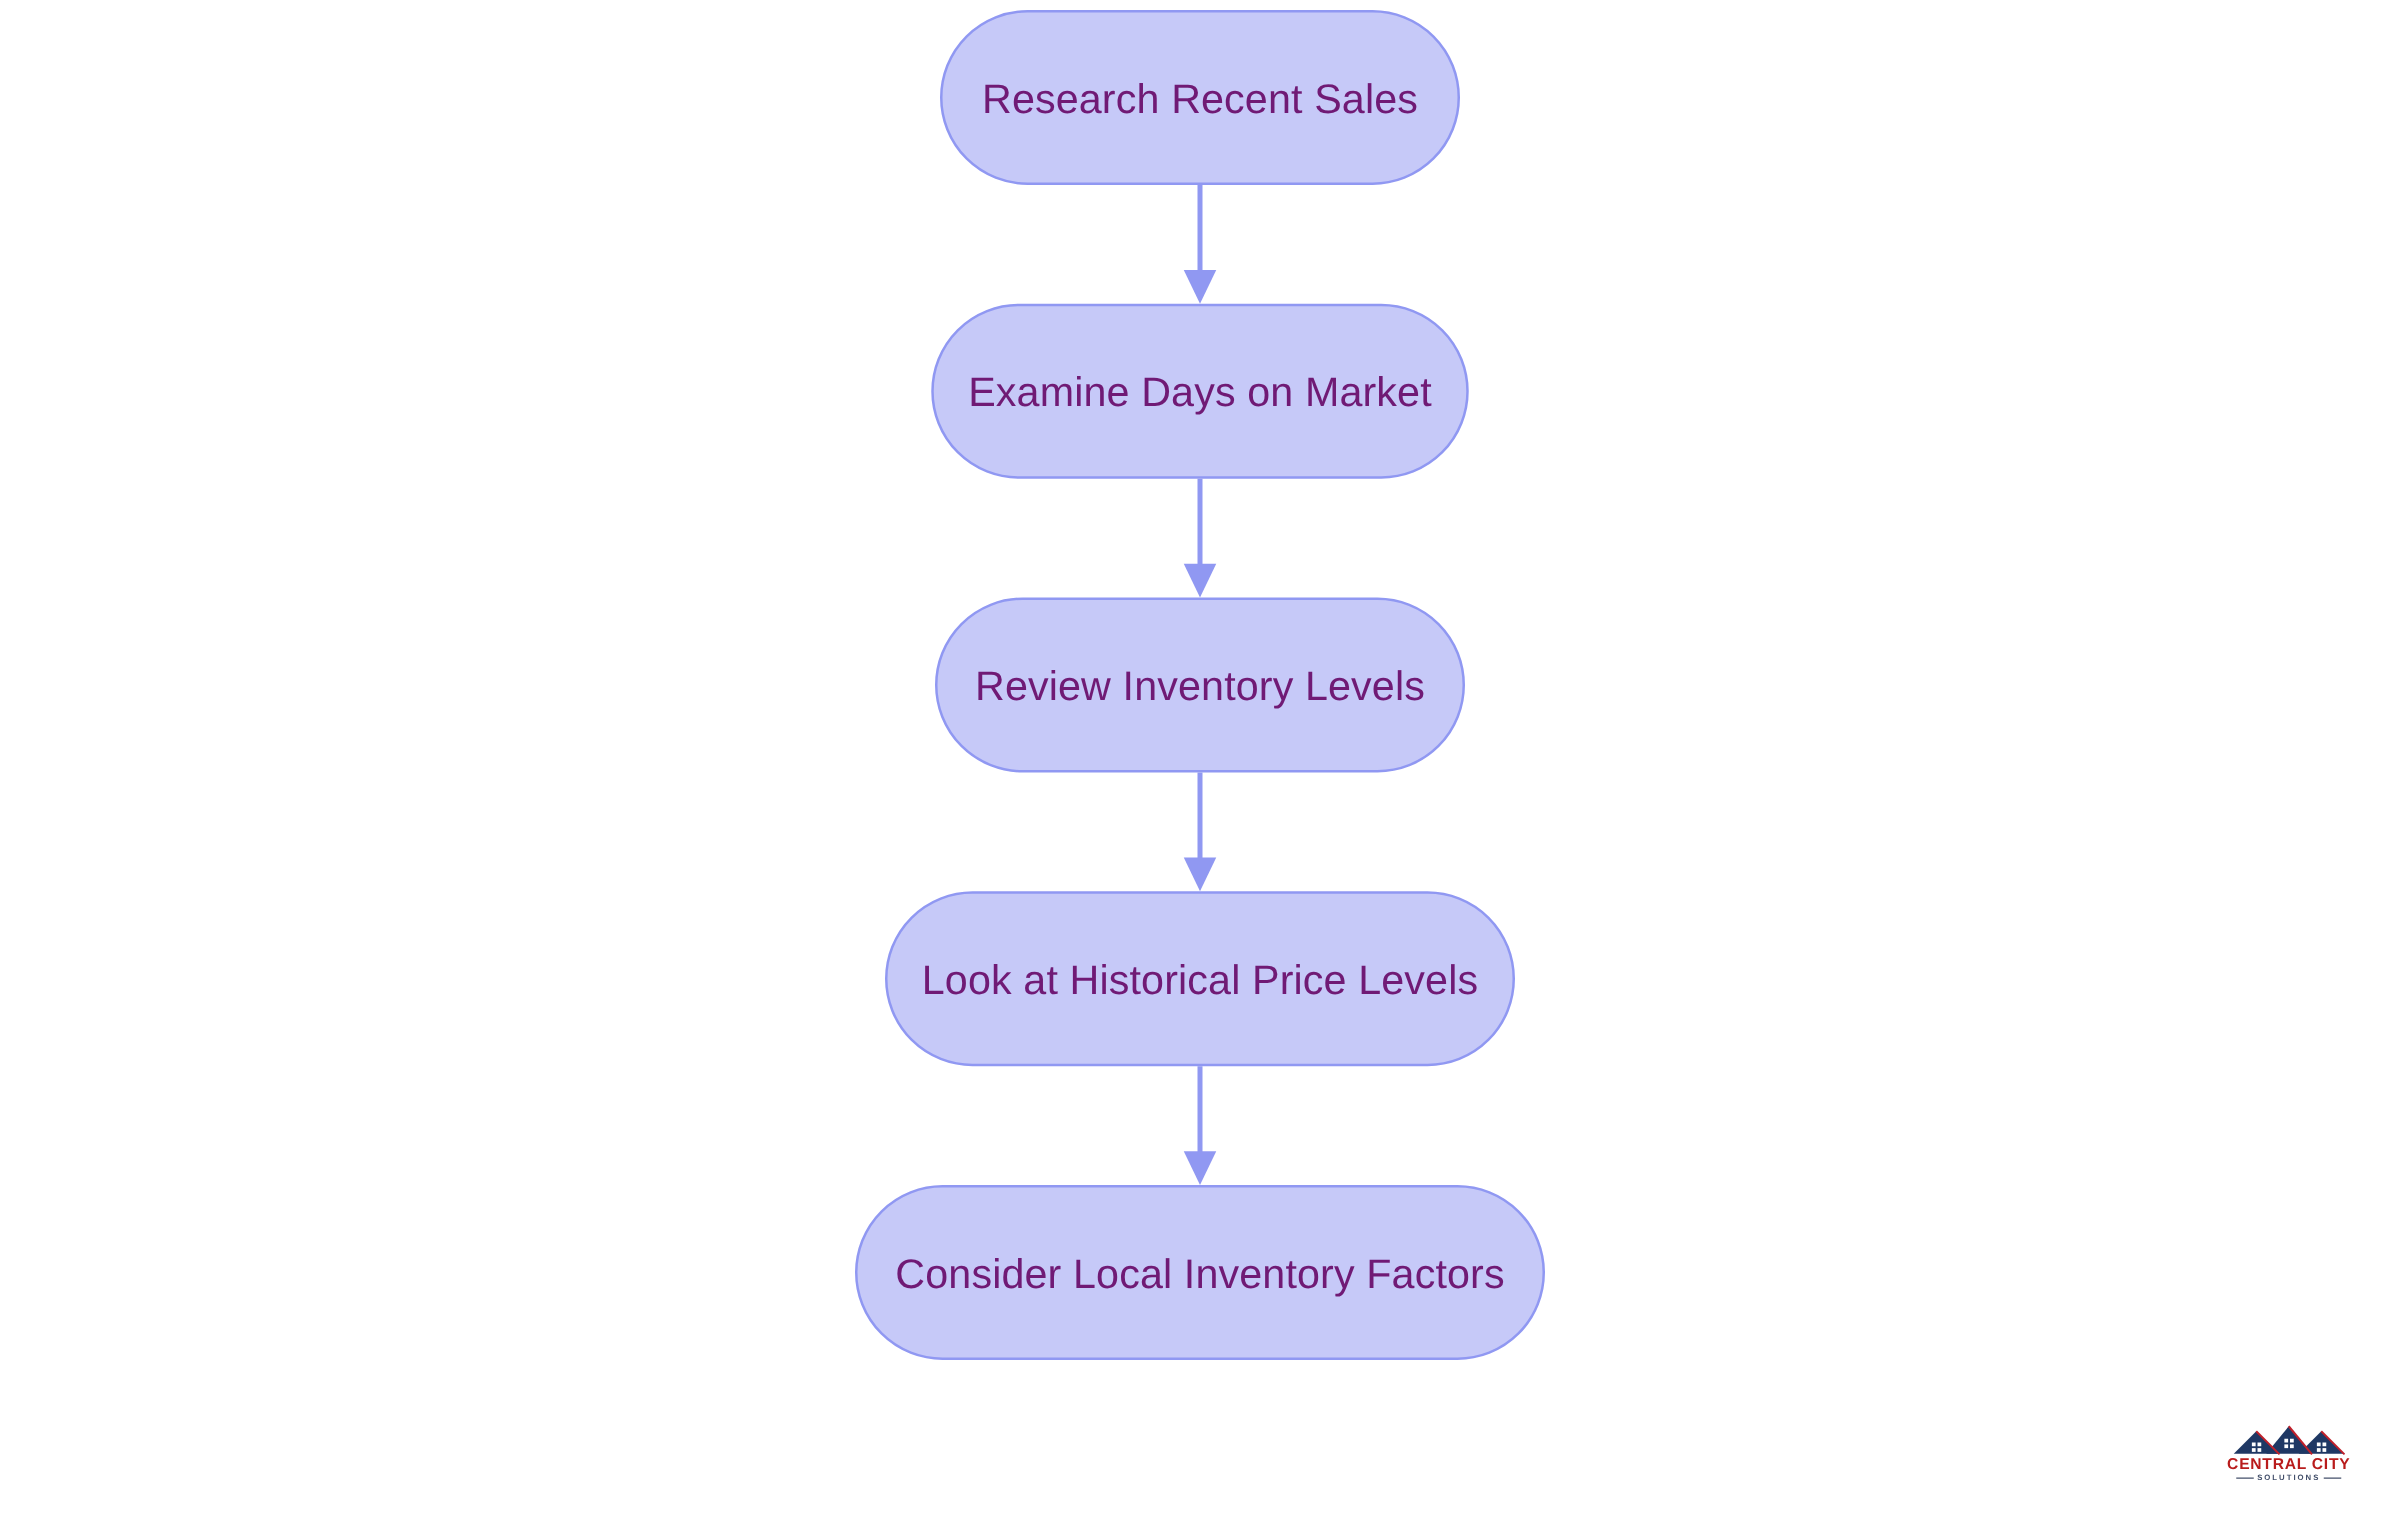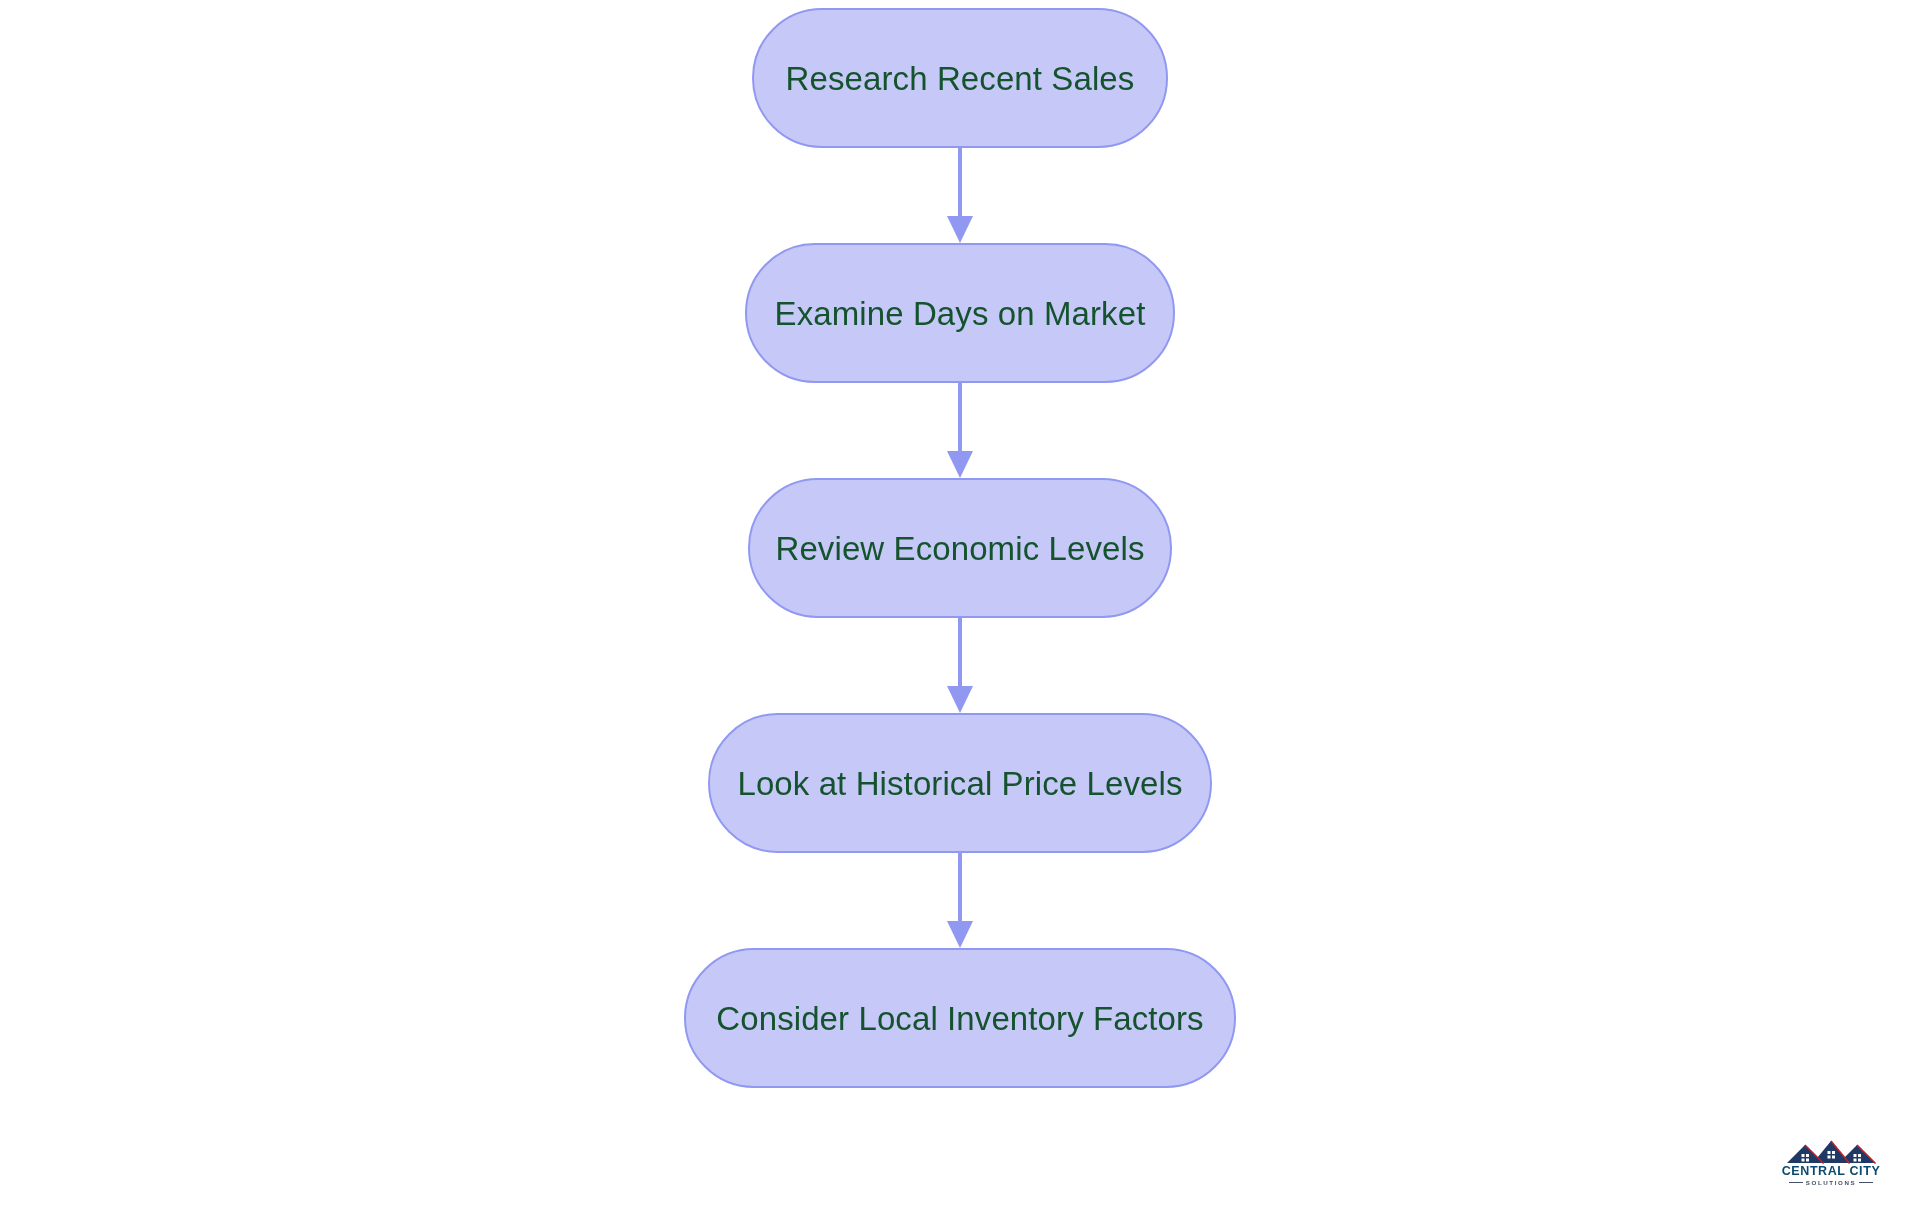--- a/index.html
+++ b/index.html
@@ -46,21 +46,21 @@
     border: 2px solid #9098f2;
     border-radius: 70px;
     display: flex;
     align-items: center;
     justify-content: center;
     padding: 0 46px;
     white-space: nowrap;
   }
 
   .node-label {
-    color: #14532d;
+    color: #701a75;
     font-size: 33px;
     font-weight: 400;
     letter-spacing: 0.1px;
     line-height: 1;
     font-family: "Liberation Sans", sans-serif;
   }
 
   
   .node-w1 { width: 416px; }
   .node-w2 { width: 430px; }
@@ -108,21 +108,21 @@
     flex-direction: column;
     align-items: center;
     justify-content: flex-start;
   }
   .brand-logo .roofs {
     width: 92px;
     height: 27px;
     display: block;
   }
   .brand-logo .brand-name {
-    color: #0c4a6e;
+    color: #b91c1c;
     font-size: 12.5px;
     font-weight: 700;
     letter-spacing: 0.6px;
     line-height: 1;
     margin-top: -1px;
     font-family: "Liberation Sans", sans-serif;
     white-space: nowrap;
   }
   .brand-logo .brand-sub-row {
     display: flex;
@@ -170,21 +170,21 @@
       </div>
     </div>
 
     <div class="connector">
       <span class="shaft"></span>
       <span class="head"></span>
     </div>
 
     <div class="node-slot">
       <div class="node node-w3">
-        <span class="node-label">Review Economic Levels</span>
+        <span class="node-label">Review Inventory Levels</span>
       </div>
     </div>
 
     <div class="connector">
       <span class="shaft"></span>
       <span class="head"></span>
     </div>
 
     <div class="node-slot">
       <div class="node node-w4">

